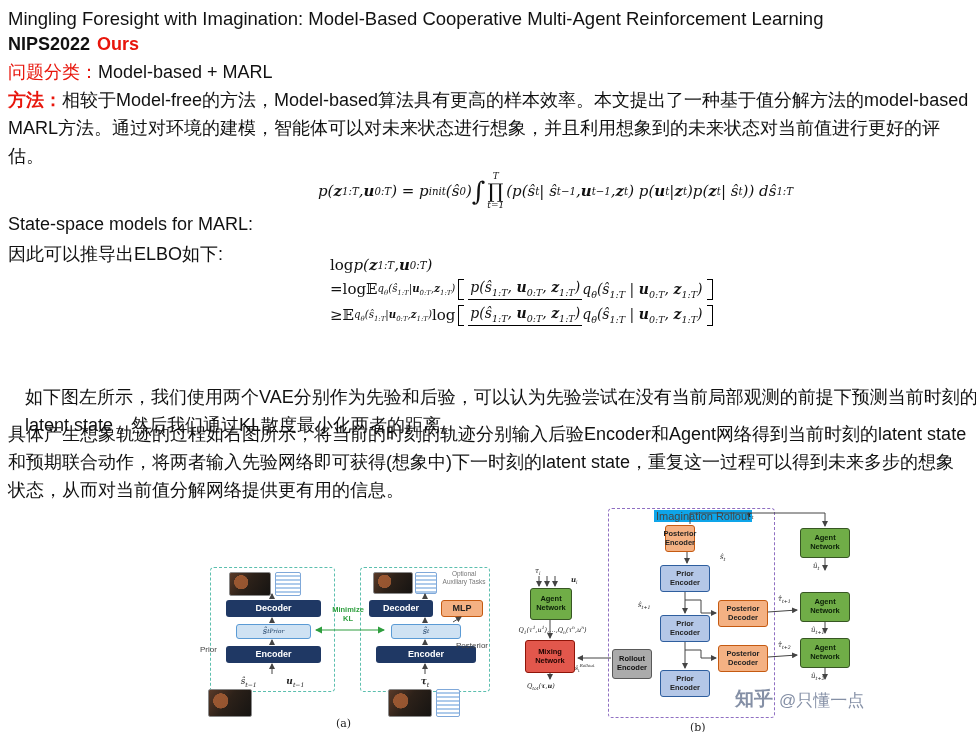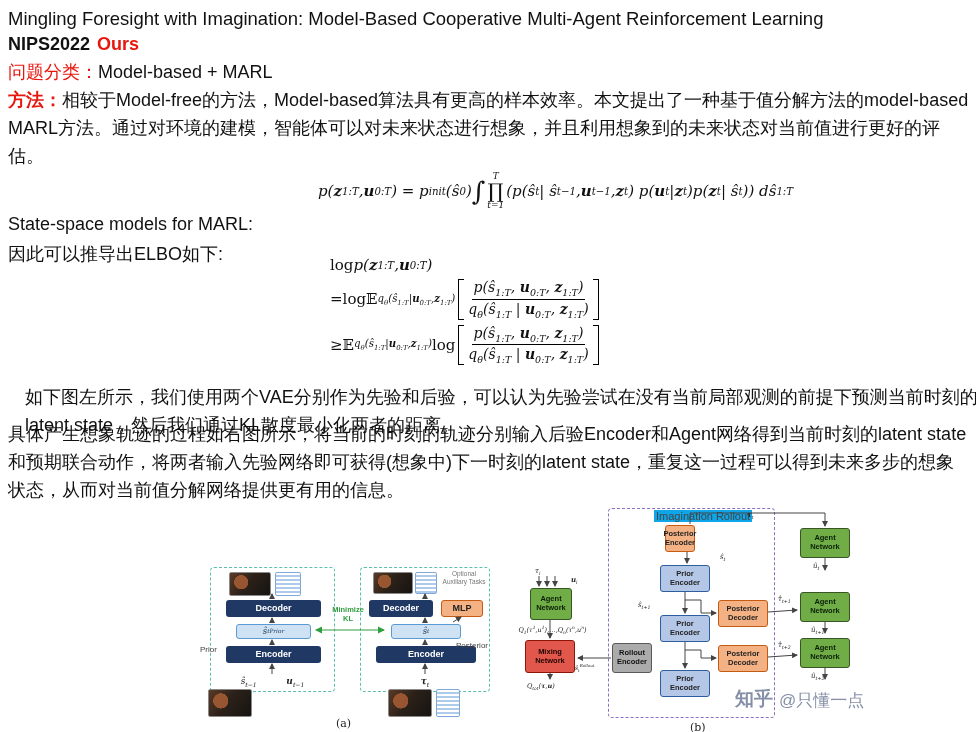--- a/index.html
+++ b/index.html
@@ -19,42 +19,42 @@
   .math .rm { font-style:normal; }
   sub,sup { font-size:68%; }
   .intg { font-size:26px; font-style:normal; vertical-align:middle; }
   .limop { display:inline-flex; flex-direction:column; align-items:center; vertical-align:middle; line-height:1; margin:0 2px; }
   .limop .lim { font-size:9px; }
   .limop .op { font-size:20px; font-style:normal; }
   .bgroup { display:inline-flex; align-items:stretch; vertical-align:middle; margin-left:3px; }
   .br { width:5px; border:1.5px solid #000; }
   .br.l { border-right:none; }
   .br.r { border-left:none; }
-  .frac { display:inline-flex; flex-direction:column; align-items:center; justify-content:center; padding:0 4px; font-size:14px; }
+  .frac { display:inline-flex; align-items:center; justify-content:center; padding:0 4px; font-size:14px; }
   .frac .num { border-bottom:1px solid #000; padding:0 2px 1px; }
   .frac .den { padding-top:1px; }
   .ssm-label { left:8px; top:190px; font-size:18px;margin-top:24px; }
   .ssm-formula { left:318px; top:170px; height:42px; display:flex; align-items:center; font-size:15px; }
   .post-row { left:8px; top:214px; display:flex; align-items:center; gap:8px; font-size:18px; }
   .post-row .math { font-size:15px; }
   .post-line2 { left:8px; top:242px; font-size:18px; }
   .elbo { left:330px; top:256px; font-size:15px; }
   .elbo-line { display:flex; align-items:center; margin-bottom:5px; min-height:18px; }
 
   
   .fbox { position:absolute; display:flex; align-items:center; justify-content:center; text-align:center;
           border-radius:3px; font-weight:bold; box-sizing:border-box; line-height:1.15; }
   .navy   { background:var(--navy,#1f3864); color:#fff; font-size:9px; }
   .latent { background:var(--latent-bg,#cfe2f3); border:1px solid var(--latent-bd,#5b9bd5); color:#14365c;
             font-size:8.5px; font-family:"DejaVu Serif",serif; font-style:italic; font-weight:normal; }
   .orangebox { background:var(--orange-bg,#f4b183); border:1px solid var(--orange-bd,#c55a11); color:#222; font-size:7.5px; padding:1px; }
   .bluebox   { background:var(--blue-bg,#b4c7e7); border:1px solid var(--blue-bd,#2e5e9e); color:#222; font-size:7.5px; padding:11px; }
   .greenbox  { background:var(--green-bg,#70ad47); border:1px solid var(--green-bd,#375623); color:#0b2008; font-size:7.5px; padding:1px; }
   .redbox    { background:var(--redbox-bg,#e2574c); border:1px solid var(--redbox-bd,#8f1408); color:#200503; font-size:7.5px; padding:1px; }
-  .graybox   { background:var(--gray-bg,#ababab); border:1px solid var(--gray-bd,#595959); color:#111; font-size:7.5px; padding:14px; }
+  .graybox   { background:var(--gray-bg,#ababab); border:1px solid var(--gray-bd,#595959); color:#111; font-size:7.5px; padding:14px;margin-top:6px; }
   .dash-teal   { position:absolute; border:1.6px dashed var(--teal-dash,#5bbfae); border-radius:4px; box-sizing:border-box; }
   .dash-purple { position:absolute; border:1.6px dashed var(--purple-dash,#8f6fc2); border-radius:4px; box-sizing:border-box; }
   .shot { position:absolute; border:1px solid #8a8a8a; border-radius:2px;
           background:
             radial-gradient(circle at 28% 42%, rgba(168,94,52,.85) 0 22%, rgba(0,0,0,0) 23%),
             linear-gradient(125deg,#5a3a28 0%,#2c2119 45%,#161412 100%); }
   .striped { position:absolute; border:1px solid #7fa8d9; border-radius:2px;
              background:repeating-linear-gradient(180deg,#ffffff 0 2px,#aecbeb 2px 4px); }
   .tiny-label { position:absolute; font-family:"DejaVu Serif","Liberation Serif",serif; font-style:italic;
                 font-size:7px; color:#222; white-space:nowrap; }

